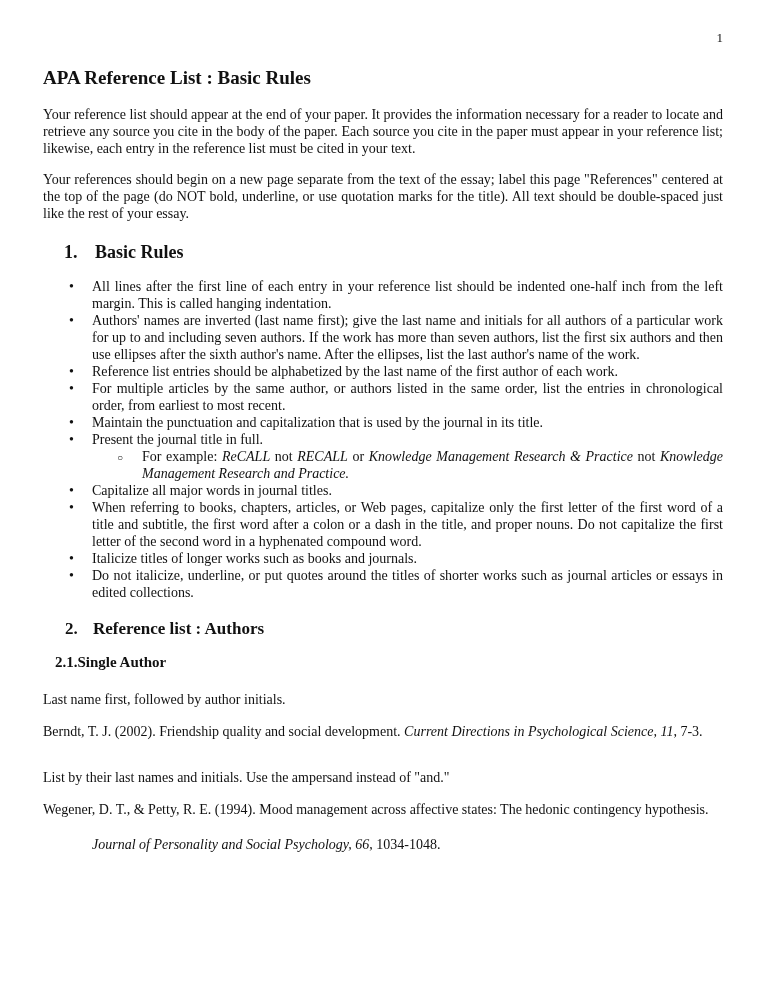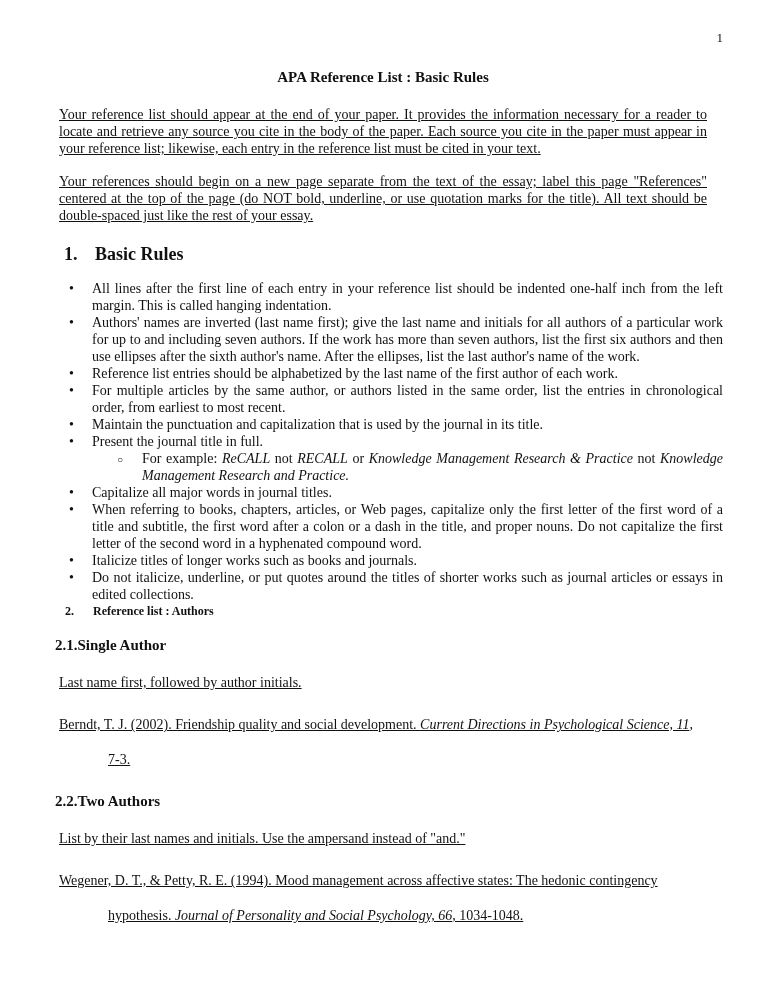--- a/index.html
+++ b/index.html
@@ -17,39 +17,40 @@
     padding: 30px 45px 20px 43px;
     overflow: hidden;
   }
   .page-number {
     text-align: right;
     font-size: 13px;
     line-height: 15px;
   }
   .doc-title {
     margin-top: 24px;
-    text-align: center;
+    text-align: left;
     font-weight: bold;
-    font-size: 15px;
+    font-size: 19px;
   }
-  p { margin: 16px; text-decoration: underline; }
+  p { margin: 0; }
   .para { margin-top: 20px; text-align: justify; }
   .para2 { margin-top: 14px; text-align: justify; }
   .h1 {
     margin-top: 21px;
     margin-left: 21px;
     font-weight: bold;
     font-size: 18px;
     line-height: 19px;
   }
   .h1 .num { display: inline-block; width: 31px; }
   .h2 {
+    margin-top: 19px;
     margin-left: 22px;
     font-weight: bold;
-    font-size: 12px;
+    font-size: 17px;
     line-height: 17px;
   }
   .h2 .num { display: inline-block; width: 28px; }
   .h3 {
     margin-top: 17px;
     margin-left: 12px;
     font-weight: bold;
     font-size: 15px;
     line-height: 17px;
   }
@@ -118,19 +119,18 @@
     </ul>
 
   <div class="h2"><span class="num">2.</span><span>Reference list : Authors</span></div>
 
   <div class="h3"><span>2.1.</span><span>Single Author</span></div>
 
   <p class="lead">Last name first, followed by author initials.</p>
 
   <p class="ref"><span>Berndt, T. J. (2002). Friendship quality and social development. </span><i>Current Directions in Psychological Science, 11</i><span>, 7-3.</span></p>
 
-  <div class="h3 after-ref"><span>2.2.</span><span>Two Authors</span></div>
 
   <p class="lead">List by their last names and initials. Use the ampersand instead of "and."</p>
 
   <p class="ref"><span>Wegener, D. T., &amp; Petty, R. E. (1994). Mood management across affective states: The hedonic contingency hypothesis. </span><i>Journal of Personality and Social Psychology, 66</i><span>, 1034-1048.</span></p>
 
 </div>
 
 </body></html>

